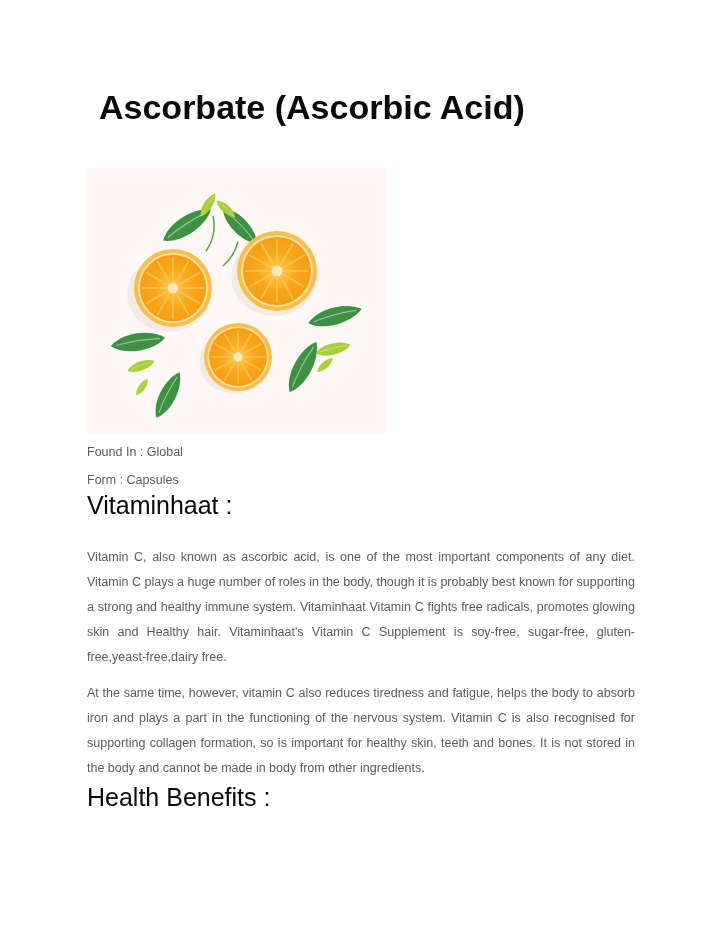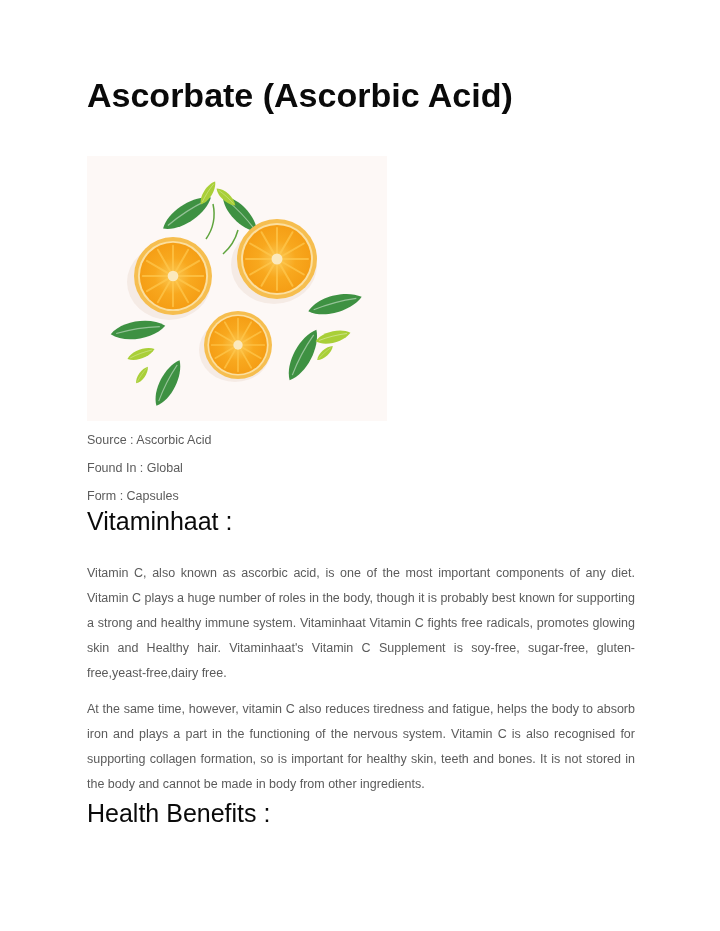--- a/index.html
+++ b/index.html
@@ -8,21 +8,21 @@
     background: var(--c-page_bg, #ffffff);
     font-family: "Liberation Sans", sans-serif;
     overflow: hidden;
   }
   .page {
     box-sizing: border-box;
     width: 720px; height: 931px;
     padding: 0 85px 0 87px;
   }
   h1.title {
-    margin: 0; padding-top: 76px;
+    margin: 12px; padding-top: 76px;
     font-size: 34px; line-height: 38px; font-weight: 700;
     color: var(--c-heading_text, #000000);
     white-space: nowrap;
   }
   figure.figure {
     margin: 42px 0 0; padding: 0;
     width: 300px; height: 265px;
     line-height: 0;
   }
   .meta-block { margin-top: 12px; }
@@ -133,21 +133,20 @@
 
       <g>
         <use href="#orangehalf" transform="translate(86 120) scale(0.975)"></use>
         <use href="#orangehalf" transform="translate(190 103)"></use>
         <use href="#orangehalf" transform="translate(151 189) scale(0.85)"></use>
       </g>
     </svg>
   </figure>
 
   <div class="meta-block">
-    <p class="meta">Source : Ascorbic Acid</p>
     <p class="meta">Found In : Global</p>
     <p class="meta">Form : Capsules</p>
   </div>
 
   <h2 class="heading intro">Vitaminhaat :</h2>
 
   <p class="body para1">Vitamin C, also known as ascorbic acid, is one of the most important components of any diet. Vitamin C plays a huge number of roles in the body, though it is probably best known for supporting a strong and healthy immune system. Vitaminhaat Vitamin C fights free radicals, promotes glowing skin and Healthy hair. Vitaminhaat's Vitamin C Supplement is soy-free, sugar-free, gluten-free,yeast-free,dairy free.</p>
   <p class="body para2">At the same time, however, vitamin C also reduces tiredness and fatigue, helps the body to absorb iron and plays a part in the functioning of the nervous system. Vitamin C is also recognised for supporting collagen formation, so is important for healthy skin, teeth and bones. It is not stored in the body and cannot be made in body from other ingredients.</p>
 
   <h2 class="heading health">Health Benefits :</h2>

